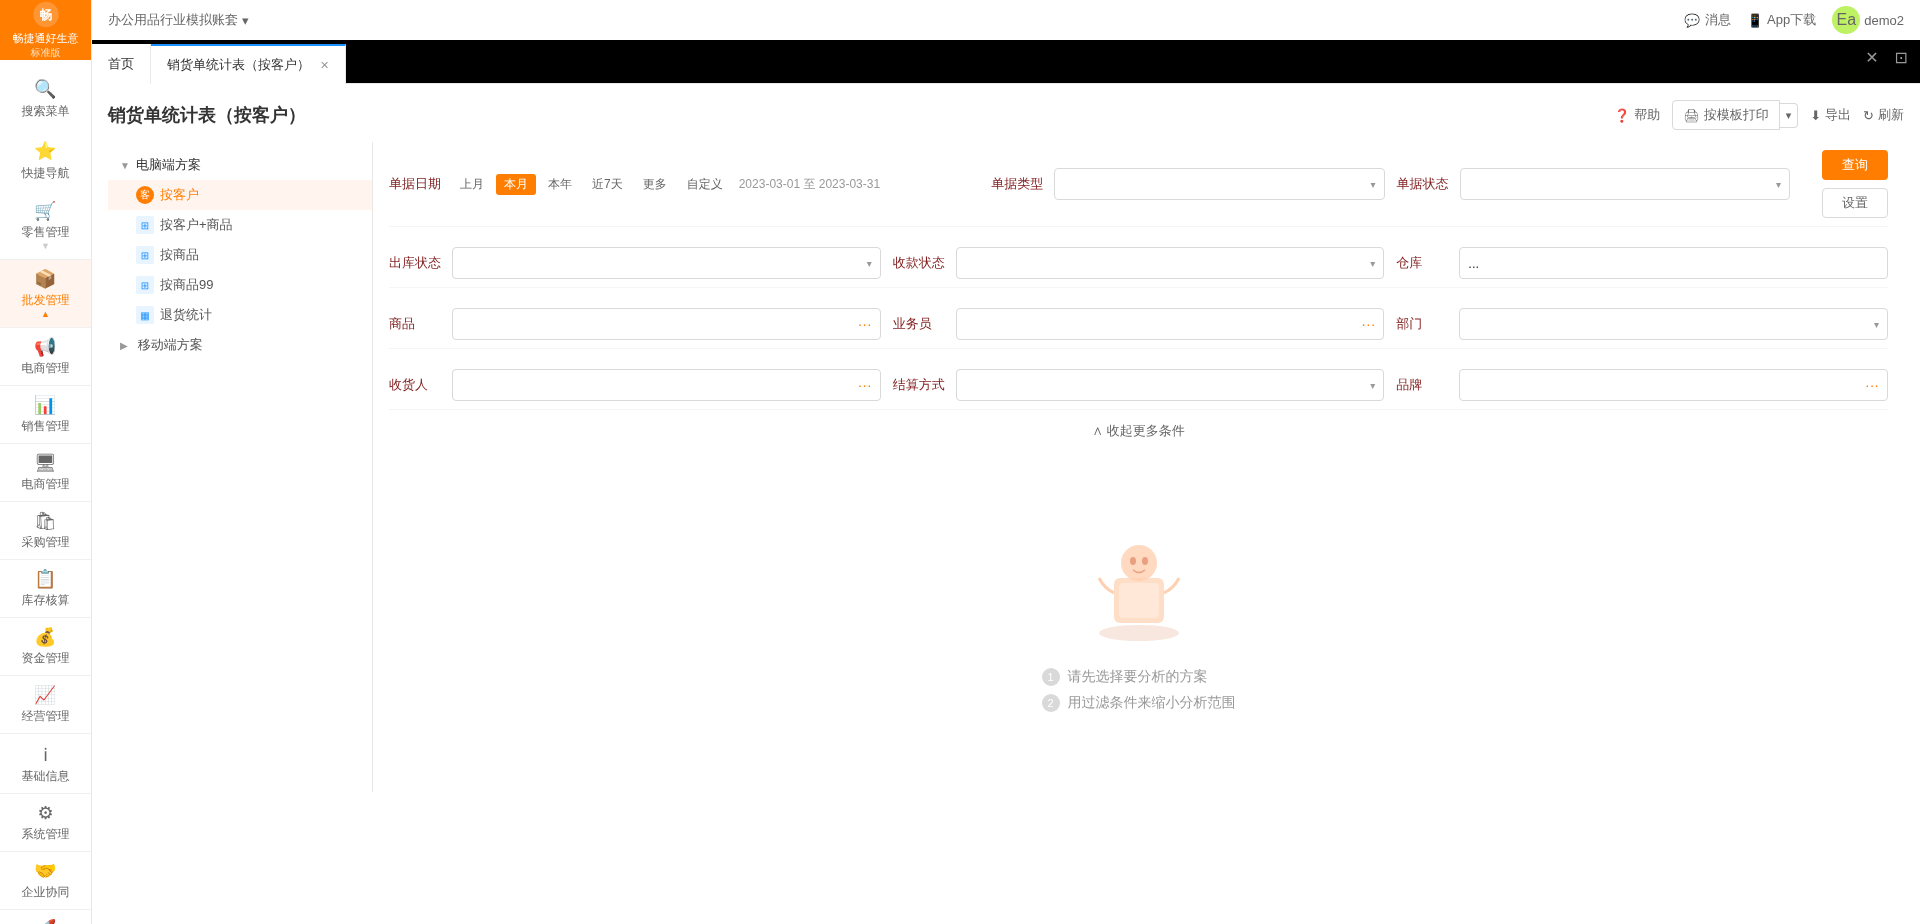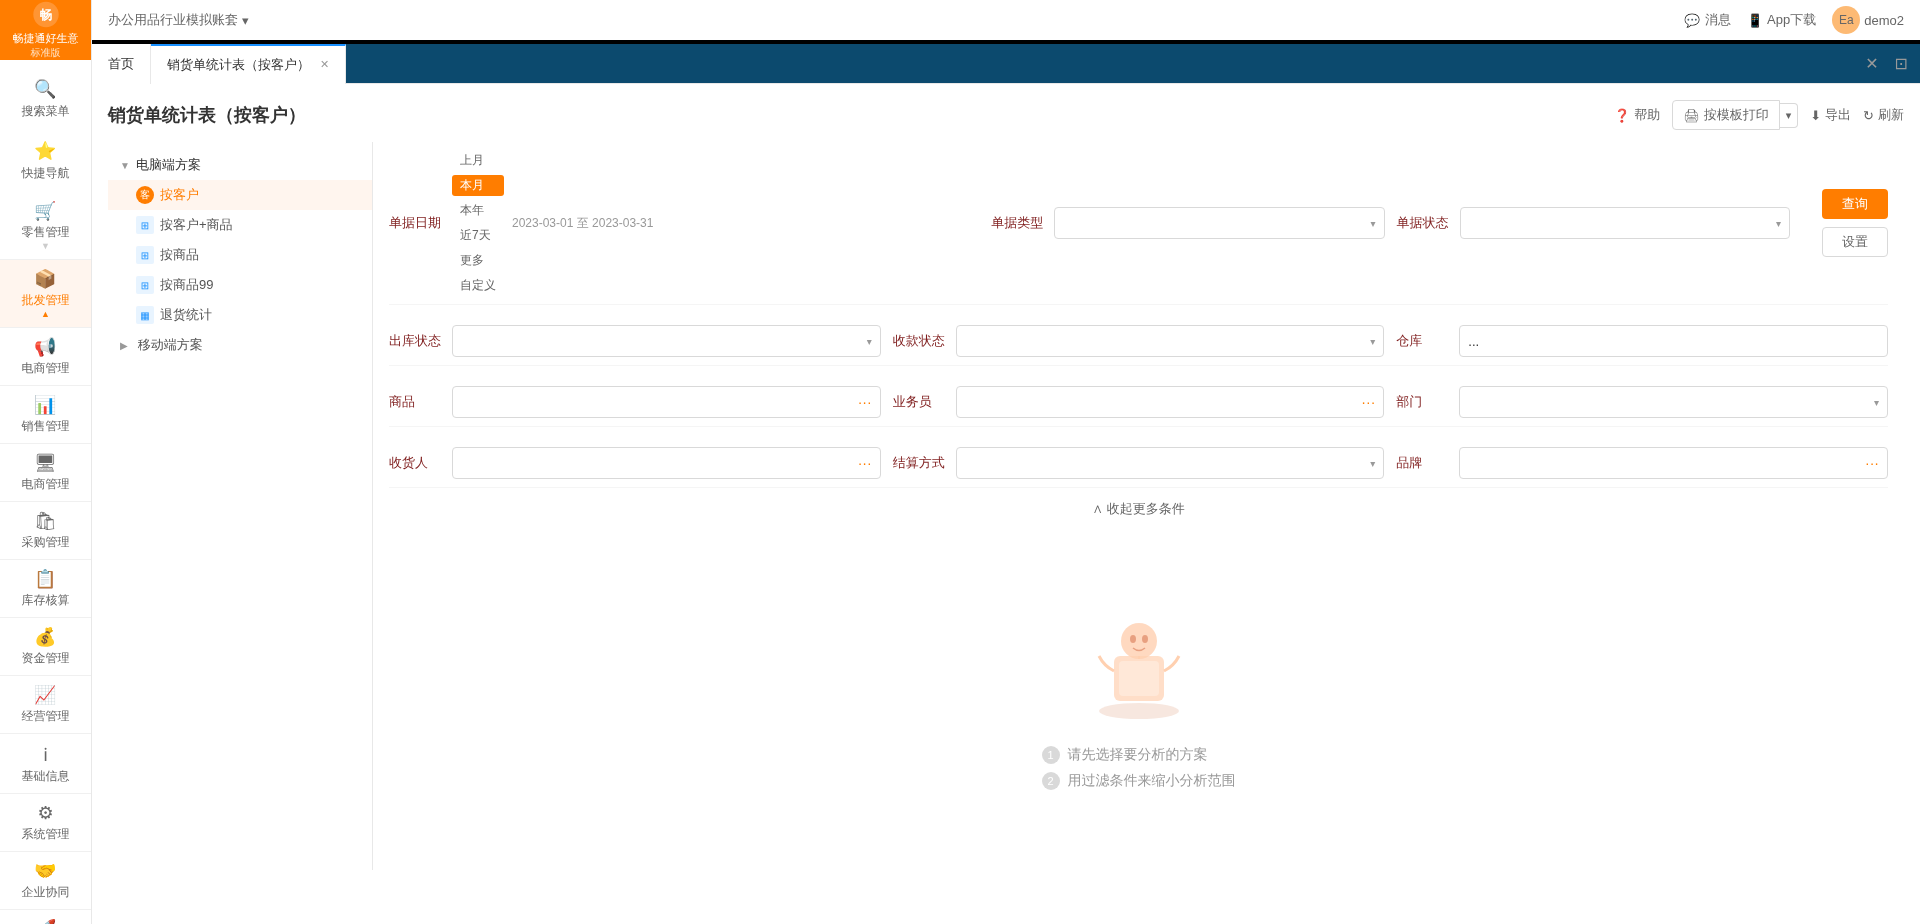--- a/index.html
+++ b/index.html
@@ -17,24 +17,24 @@
 
     
     .main { flex: 1; display: flex; flex-direction: column; height: 924px; }
 
     
     .header { height: 44px; background: #fff; display: flex; align-items: center; justify-content: space-between; padding: 0 16px; border-bottom: 4px solid #000000; }
     .header-left { display: flex; align-items: center; gap: 8px; color: #666; font-size: 13px; }
     .header-dropdown { display: flex; align-items: center; gap: 4px; cursor: pointer; }
     .header-right { display: flex; align-items: center; gap: 16px; color: #666; font-size: 13px; }
     .header-right-item { display: flex; align-items: center; gap: 4px; cursor: pointer; }
-    .avatar { width: 28px; height: 28px; border-radius: 50%; background: #fdba74; display: flex; align-items: center; justify-content: center; font-size: 12px; overflow: hidden; }
-
-    
-    .tab-bar { height: 40px; background: #0c4a6e; display: flex; align-items: center; border-bottom: 1px solid #e8e8e8; }
+    .avatar { width: 28px; height: 28px; border-radius: 50%; background: #bef264; display: flex; align-items: center; justify-content: center; font-size: 16px; overflow: hidden; }
+
+    
+    .tab-bar { height: 40px; background: #000000; display: flex; align-items: flex-start; border-bottom: 1px solid #e8e8e8; }
     .tab { height: 40px; display: flex; align-items: center; padding: 0 16px; font-size: 13px; cursor: pointer; border-right: 1px solid #e8e8e8; color: #666; background: #f5f5f5; gap: 6px; }
     .tab.active { background: #fff; color: #333; border-top: 2px solid #1890ff; }
     .tab:first-child { background: #fff; color: #333; }
     .tab:first-child:not(.active) { border-top: none; }
     .tab-home { background: #1abc9c; color: #fff; border-top: none !important; }
     .tab-close { font-size: 11px; color: #999; margin-left: 4px; cursor: pointer; }
     .tab-bar-controls { margin-left: auto; display: flex; align-items: center; gap: 8px; padding-right: 8px; }
     .tab-ctrl-btn { cursor: pointer; color: #999; font-size: 16px; padding: 4px; }
 
     
@@ -72,21 +72,21 @@
     
     .filter-panel { flex: 1; padding: 0 16px; }
     .filter-row { display: flex; align-items: center; gap: 12px; margin-bottom: 12px; padding: 8px 0; border-bottom: 1px solid #f5f5f5; }
     .filter-row:last-child { border-bottom: none; }
     .filter-item { display: flex; align-items: center; gap: 8px; flex: 1; }
     .filter-label { color: #7f1d1d; font-size: 13px; white-space: nowrap; min-width: 55px; }
     .filter-control { flex: 1; display: flex; align-items: center; border: 1px solid #d9d9d9; border-radius: 4px; height: 32px; padding: 0 8px; background: #fff; cursor: pointer; }
     .filter-control-text { flex: 1; font-size: 13px; color: #333; }
     .filter-control-arrow { color: #999; font-size: 10px; }
     .date-filter { display: flex; align-items: center; gap: 8px; flex: 1; }
-    .date-tabs { display: flex; gap: 4px; flex-direction: column; }
+    .date-tabs { display: flex; gap: 4px; }
     .date-tab { padding: 2px 8px; border-radius: 3px; font-size: 12px; cursor: pointer; color: #666; }
     .date-tab.active { background: #ff7d00; color: #fff; border-radius: 3px; }
     .date-range { font-size: 12px; color: #999; }
     .filter-dots { color: #ff7d00; cursor: pointer; font-size: 14px; margin-left: 4px; }
     .collapse-btn { display: flex; align-items: center; gap: 4px; color: #666; font-size: 13px; cursor: pointer; margin: 8px auto; width: fit-content; }
 
     
     .empty-state { display: flex; flex-direction: column; align-items: center; justify-content: center; padding: 80px 0; }
     .empty-icon { width: 120px; height: 120px; margin-bottom: 20px; }
     .empty-tips { display: flex; flex-direction: column; gap: 8px; }

